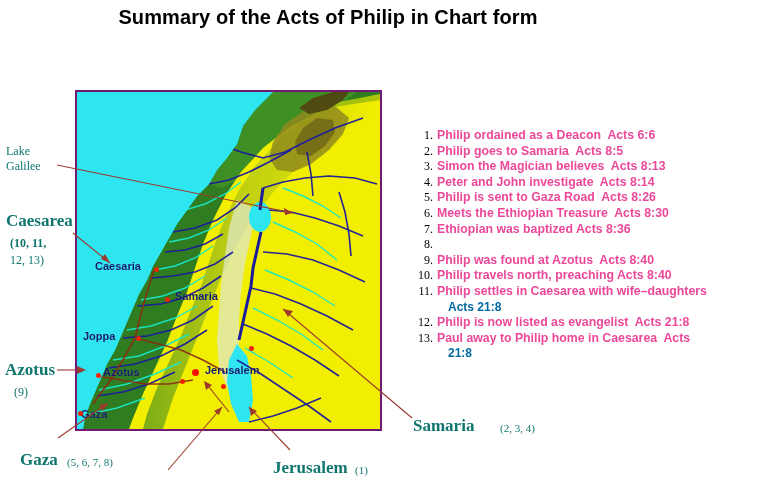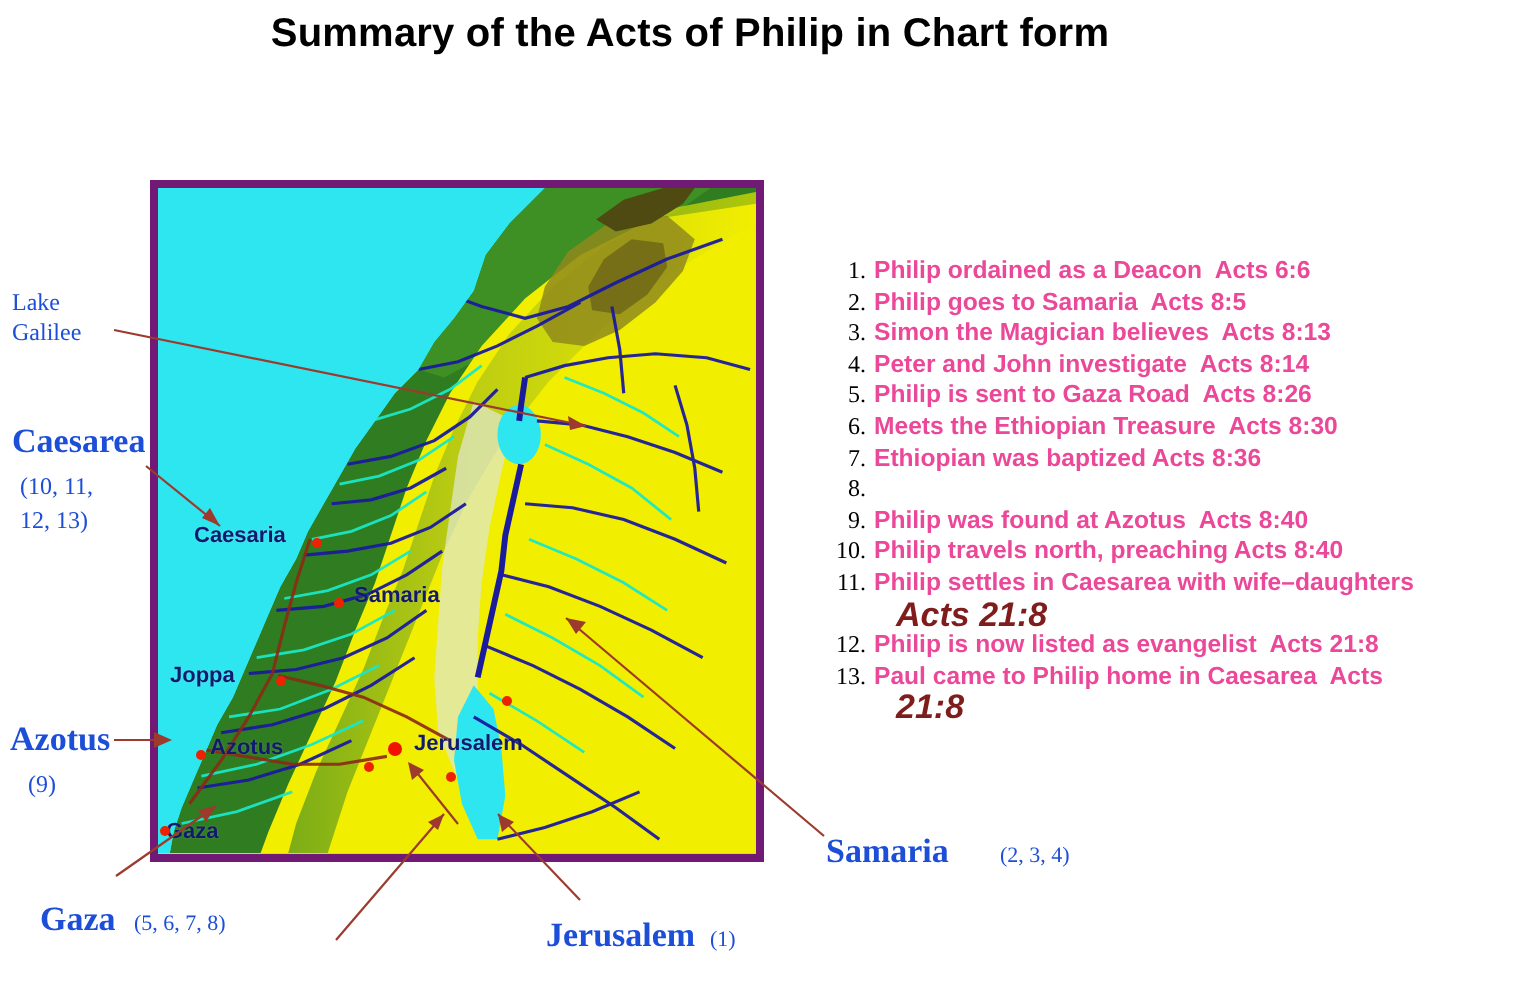--- a/index.html
+++ b/index.html
@@ -12,29 +12,28 @@
   }
   #page-title{
     position:absolute;
     top:6px;left:0;width:656px;
     text-align:center;
     font-family:"Liberation Sans", sans-serif;
     font-weight:bold;
     font-size:20px;
     letter-spacing:0.1px;
     color:#000;
-    padding-left:17px;
   }
 
   
   #map-figure{
     position:absolute;
     left:75px;top:90px;
     width:307px;height:341px;
-    border:4px solid #701a75;
+    border:2px solid #701a75;
     box-sizing:border-box;
     overflow:hidden;
     background:#f0abfc;
   }
   #map-canvas{position:absolute;inset:0;}
   .map-label{
     position:absolute;
     font-family:"Liberation Sans", sans-serif;
     font-weight:bold;
     font-size:11px;
@@ -46,21 +45,21 @@
     position:absolute;
     width:5px;height:5px;border-radius:50%;
     background:#ee2200;
   }
   .map-dot.big{width:7px;height:7px;background:#f21000;}
 
   
   .side-label{
     position:absolute;
     font-family:"Liberation Serif", serif;
-    color:#1d4ed8;
+    color:#0f766e;
     white-space:nowrap;
   }
   .lbl-lg{font-size:17px;font-weight:bold;}
   .lbl-sm{font-size:12px;}
   .lbl-xs{font-size:11px;}
 
   
   #acts-list{
     position:absolute;
     left:412px;top:128px;
@@ -83,25 +82,24 @@
   .acts-txt{
     font-family:"Liberation Sans", sans-serif;
     font-weight:bold;
     font-size:12.3px;
     color:#ec4899;
     white-space:pre;
   }
   .acts-cont{
     font-family:"Liberation Sans", sans-serif;
     font-weight:bold;
-    font-size:17px;
-    color:#7f1d1d;
+    font-size:12px;
+    color:#0369a1;
     padding-left:36px;
     line-height:15.6px;
-    font-style:italic;
   }
 
   
   #overlay{
     position:absolute;left:0;top:0;
     width:768px;height:502px;
     pointer-events:none;
   }
 </style>
 </head>
@@ -247,21 +245,21 @@
 
     <line x1="412" y1="418" x2="283" y2="309"></line>
     <polygon points="283,309 288,317 293,311" fill="#9c3a2e" stroke="none"></polygon>
   </g>
 </svg>
 
 <div class="side-label lbl-sm" style="left:6px;top:144px;">Lake</div>
 <div class="side-label lbl-sm" style="left:6px;top:159px;">Galilee</div>
 
 <div class="side-label lbl-lg" style="left:6px;top:211px;">Caesarea</div>
-<div class="side-label lbl-sm" style="left:10px;top:236px;">(10, 11,</div>
+<div class="side-label lbl-sm" style="left:10px;top:236px;font-weight:bold;">(10, 11,</div>
 <div class="side-label lbl-sm" style="left:10px;top:253px;">12, 13)</div>
 
 <div class="side-label lbl-lg" style="left:5px;top:360px;">Azotus</div>
 <div class="side-label lbl-sm" style="left:14px;top:385px;">(9)</div>
 
 <div class="side-label lbl-lg" style="left:20px;top:450px;">Gaza</div>
 <div class="side-label lbl-xs" style="left:67px;top:456px;">(5, 6, 7, 8)</div>
 
 <div class="side-label lbl-sm" style="left:145px;top:500px;">Dead Sea</div>
 
@@ -315,16 +313,16 @@
       <span class="acts-num">11.</span>
       <span class="acts-txt">Philip settles in Caesarea with wife–daughters</span>
     </div>
   <div class="acts-cont">Acts 21:8</div>
   <div class="acts-row">
       <span class="acts-num">12.</span>
       <span class="acts-txt">Philip is now listed as evangelist  Acts 21:8</span>
     </div>
   <div class="acts-row">
       <span class="acts-num">13.</span>
-      <span class="acts-txt">Paul came to Philip home in Caesarea  Acts</span>
+      <span class="acts-txt">Paul away to Philip home in Caesarea  Acts</span>
     </div>
   <div class="acts-cont">21:8</div>
 </div>
 
 </body></html>

